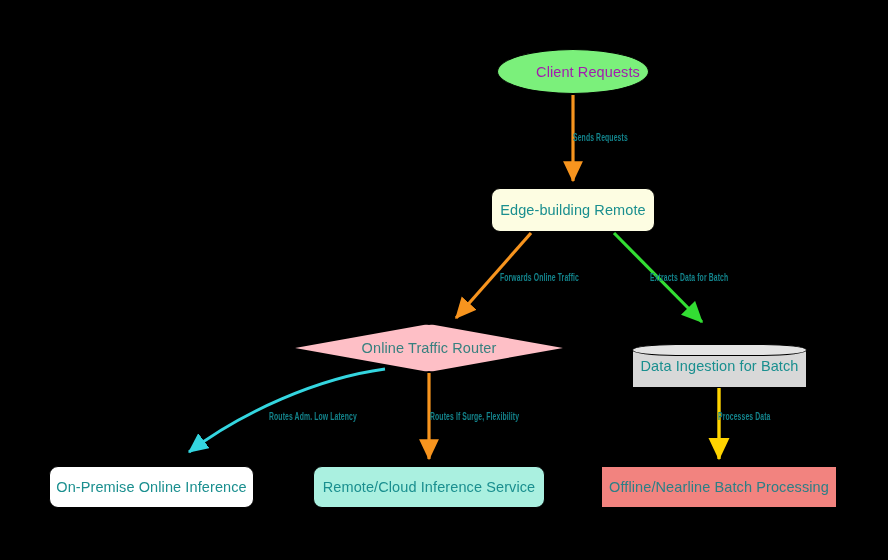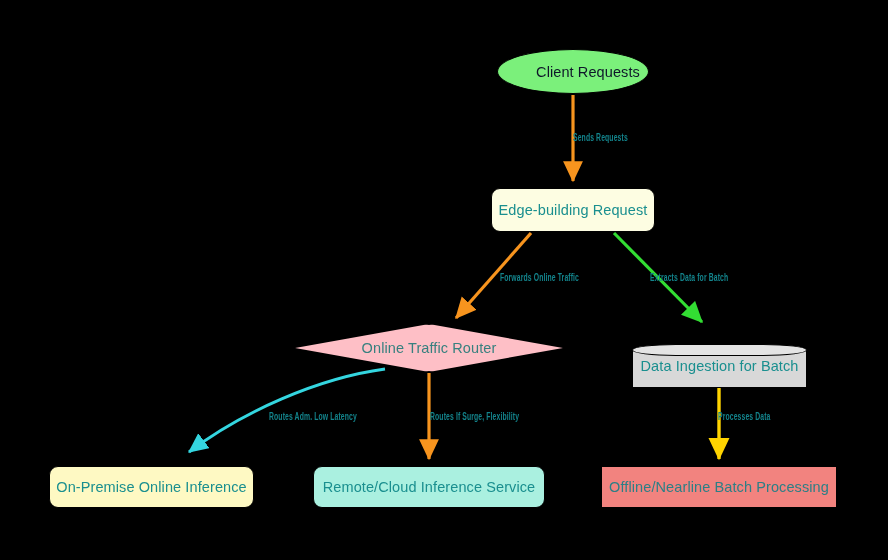--- a/index.html
+++ b/index.html
@@ -10,21 +10,21 @@
   svg#wires{position:absolute;left:0;top:0;width:888px;height:560px;}
 
   .node{position:absolute;display:flex;align-items:center;justify-content:center;
         box-sizing:border-box;text-align:center;}
   .node .lbl{position:relative;z-index:3;color:#1a8f8f;font-size:14.5px;
              letter-spacing:.1px;white-space:nowrap;}
 
   
   #n-client{left:497px;top:49px;width:152px;height:45px;
             background:#7bf07b;border:1.6px solid #000;border-radius:50%;}
-  #n-client .lbl{color:#0f172a;margin-left:30px;}
+  #n-client .lbl{color:#a21caf;margin-left:30px;}
 
   
   #n-edge{left:491px;top:188px;width:164px;height:44px;
           background:#fdfde2;border:1.7px solid #000;border-radius:9px;}
 
   
   #n-router{left:295px;top:324px;width:268px;height:48px;}
   #n-router .dia{position:absolute;inset:0;background:#febfc6;border:1.4px solid #000;
        clip-path:polygon(50% 0,100% 50%,50% 100%,0 50%);}
   #n-router .lbl{color:#37807f;}
@@ -32,21 +32,21 @@
   
   #n-ingest{left:632px;top:344px;width:175px;height:44px;}
   #n-ingest .cyl-body{position:absolute;left:0;right:0;top:5px;bottom:0;
        background:#d8d8d8;border:1.5px solid #000;border-top:none;}
   #n-ingest .cyl-top{position:absolute;left:0;right:0;top:0;height:10px;
        background:#e4e4e4;border:1.5px solid #000;border-radius:50%/100%;}
   #n-ingest .lbl{color:#1a8f8f;}
 
   
   #n-onprem{left:49px;top:466px;width:205px;height:42px;
-            background:#fef9c3;border:1.6px solid #000;border-radius:9px;}
+            background:#ffffff;border:1.6px solid #000;border-radius:9px;}
   #n-remote{left:313px;top:466px;width:232px;height:42px;
             background:#aaf0e0;border:1.6px solid #000;border-radius:9px;}
   #n-offline{left:601px;top:466px;width:236px;height:42px;
             background:#f2837f;border:1.6px solid #000;border-radius:0;}
   #n-offline .lbl{color:#2c7f86;}
 
   
   .elabel{position:absolute;z-index:4;color:#13848c;font-size:11px;font-weight:700;
           white-space:nowrap;transform:scaleX(.62);transform-origin:left center;
           letter-spacing:.2px;}
@@ -83,21 +83,21 @@
     <line x1="429" y1="373" x2="429" y2="459" stroke="#f7941e" stroke-width="3.2" marker-end="url(#ah-orange)"></line>
 
     <line x1="719" y1="372" x2="719" y2="459" stroke="#ffd400" stroke-width="3.4" marker-end="url(#ah-yellow)"></line>
   </svg>
 
   <div class="node" id="n-client">
     <span class="lbl">Client Requests</span>
   </div>
 
   <div class="node" id="n-edge">
-    <span class="lbl">Edge-building Request</span>
+    <span class="lbl">Edge-building Remote</span>
   </div>
 
   <div class="node" id="n-router">
     <span class="dia"></span>
     <span class="lbl">Online Traffic Router</span>
   </div>
 
   <div class="node" id="n-ingest">
     <span class="cyl-body"></span>
     <span class="cyl-top"></span>

